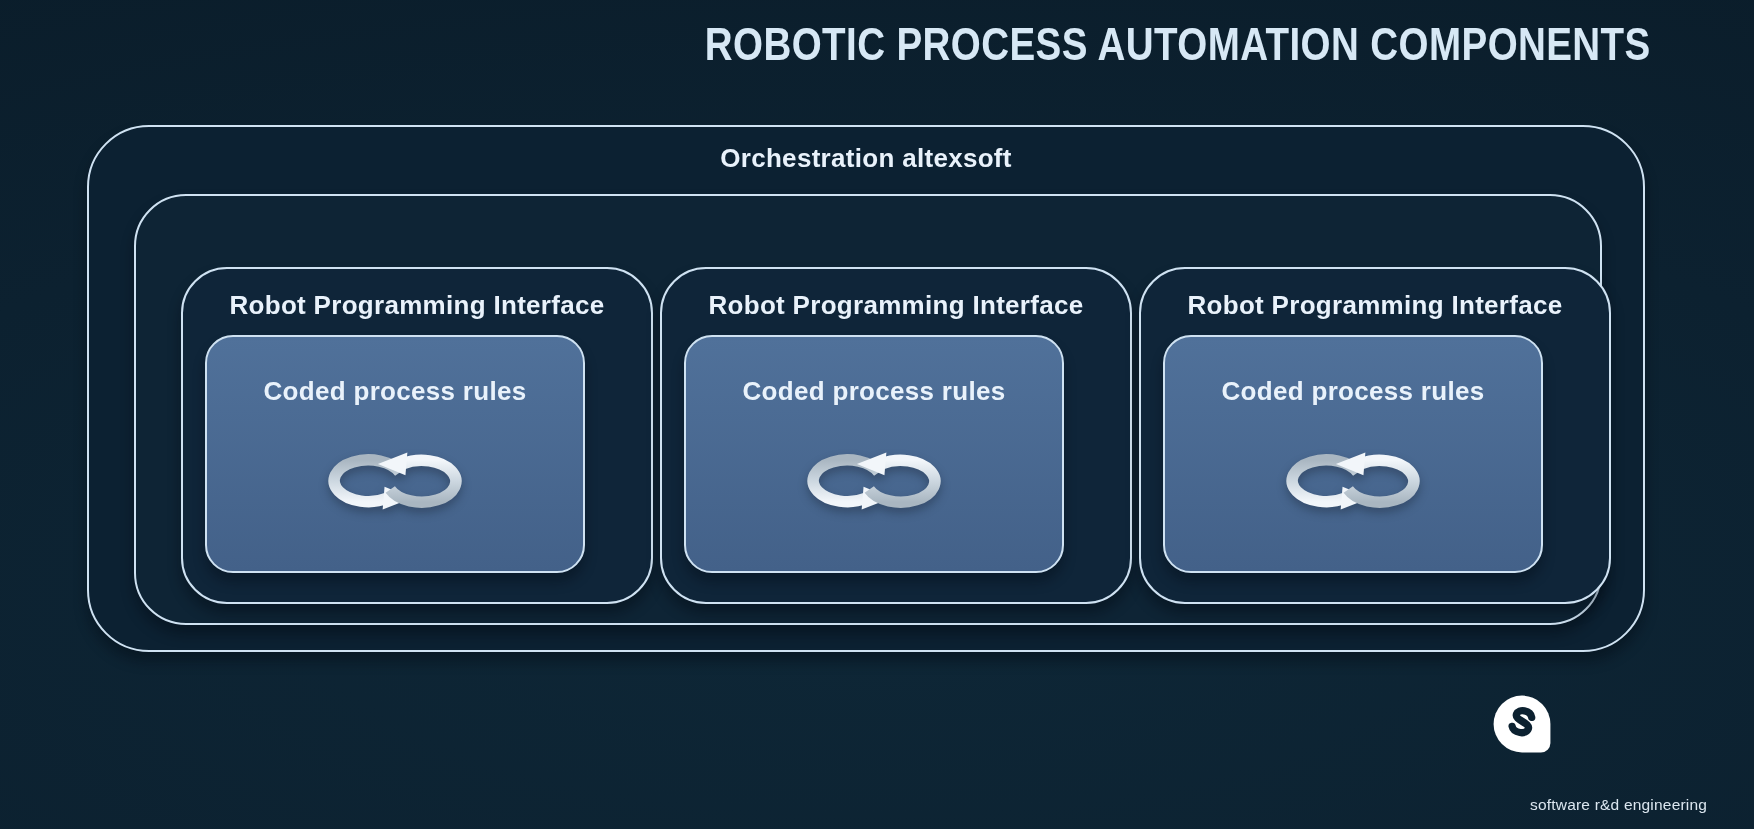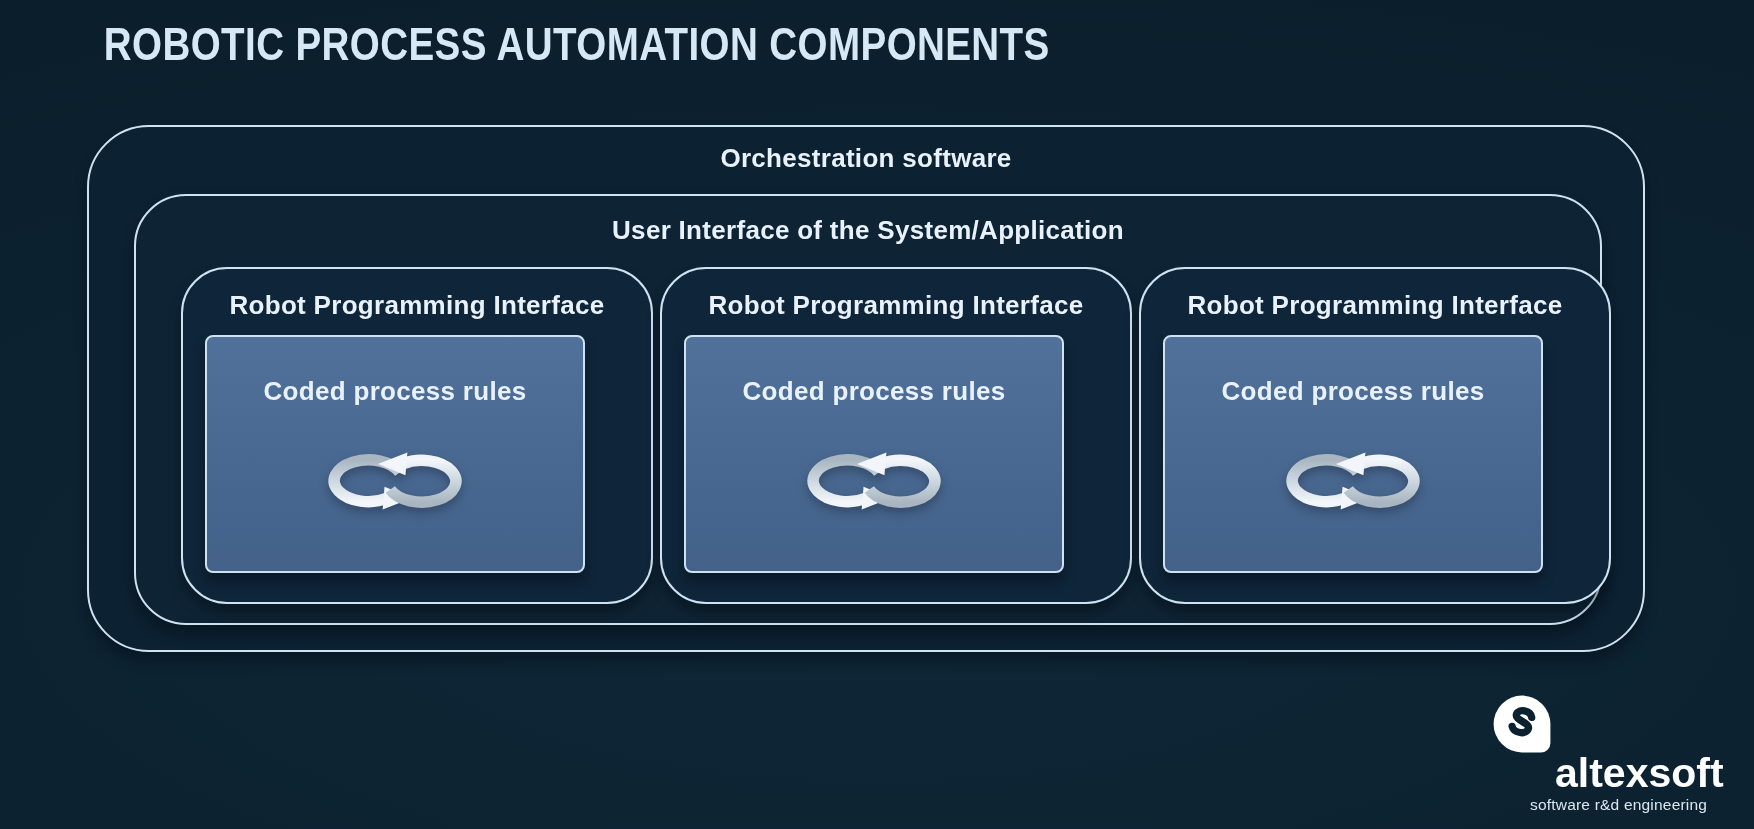--- a/index.html
+++ b/index.html
@@ -10,35 +10,35 @@
     --c-logo_white:#ffffff; --c-tagline_text:#dbe6ef;
   }
   *{margin:0;padding:0;box-sizing:border-box;}
   html,body{background:var(--c-bg_dark);}
   body{font-family:"Liberation Sans","DejaVu Sans",sans-serif;}
   .stage{
     position:relative;width:1754px;height:829px;overflow:hidden;
     background:radial-gradient(120% 95% at 50% 72%, var(--c-bg_light) 0%, var(--c-bg) 55%, var(--c-bg_dark) 100%);
   }
   .title{
-    position:absolute;left:0;right:0;top:20px;text-align:left;
+    position:absolute;left:0;right:0;top:20px;text-align:right;
     color:var(--c-title_text);font-weight:700;font-size:47px;line-height:1.0;
     letter-spacing:0.5px;white-space:nowrap;
   }
   .title .squeeze{display:inline-block;transform:scaleX(0.82);transform-origin:center;}
   .box{
     position:absolute;border:2.5px solid var(--c-border);
     box-shadow:0 9px 13px rgba(2,8,16,0.40);
   }
   .level1{left:87px;top:125px;width:1558px;height:527px;border-radius:62px;background:var(--c-level1);}
   .level2{left:45px;top:67px;width:1468px;height:431px;border-radius:52px;background:var(--c-level2);}
   .rpi{top:71px;width:472px;height:337px;border-radius:46px;background:var(--c-level3);}
   .rpi.pos-0{left:45px;} .rpi.pos-1{left:524px;} .rpi.pos-2{left:1003px;}
   .inner{
-    left:22px;top:66px;width:380px;height:238px;border-radius:8px;
+    left:22px;top:66px;width:380px;height:238px;border-radius:28px;
     background:linear-gradient(180deg,var(--c-inner_top) 0%,var(--c-inner_bottom) 100%);
     box-shadow:0 9px 12px rgba(2,8,16,0.35);
   }
   .box-label{
     position:absolute;left:0;right:0;text-align:center;white-space:nowrap;
     color:var(--c-text);font-size:26px;font-weight:600;letter-spacing:0.3px;line-height:1.1;
   }
   .lbl-l1{top:17px;} .lbl-l2{top:20px;} .lbl-rpi{top:22px;} .lbl-inner{top:40px;}
   .cycle-icon{
     position:absolute;left:50%;top:106px;transform:translateX(-50%);
@@ -74,24 +74,23 @@
       <use href="#ribbonHalf" transform="rotate(180 75 40)"></use>
     </g>
   </defs>
 </svg>
 
 <div class="stage">
 
   <h1 class="title"><span class="squeeze">ROBOTIC PROCESS AUTOMATION COMPONENTS</span></h1>
 
   <div class="box level1">
-    <div class="box-label lbl-l1">Orchestration software</div>
+    <div class="box-label lbl-l1">Orchestration altexsoft</div>
 
     <div class="box level2">
-      <div class="box-label lbl-l2">User Interface of the System/Application</div>
 
       <div class="box rpi pos-0">
         <div class="box-label lbl-rpi">Robot Programming Interface</div>
         <div class="box inner">
           <div class="box-label lbl-inner">Coded process rules</div>
           <svg class="cycle-icon" viewBox="0 0 150 80">
               <use href="#cycleArrows"></use>
             </svg>
         </div>
       </div>
@@ -116,16 +115,15 @@
         </div>
       </div>
 
     </div>
   </div>
 
   <svg class="brand-mark" viewBox="0 0 72 72">
     <path d="M 36 3 A 33 33 0 0 0 3 36 A 33 33 0 0 0 36 69 L 58 69 A 11 11 0 0 0 69 58 L 69 36 A 33 33 0 0 0 36 3 Z" fill="#ffffff"></path>
     <path d="M 46 26 C 43 18 29 19 28 26 C 27 34 46 32 45 40 C 44 48 29 48 26 41" fill="none" stroke="#0c2130" stroke-width="8.5" stroke-linecap="round" transform="rotate(12 36 33)"></path>
   </svg>
-  <div class="brand-name">altexsoft</div>
   <div class="brand-tagline">software r&amp;d engineering</div>
 
 </div>
 
 </body></html>

